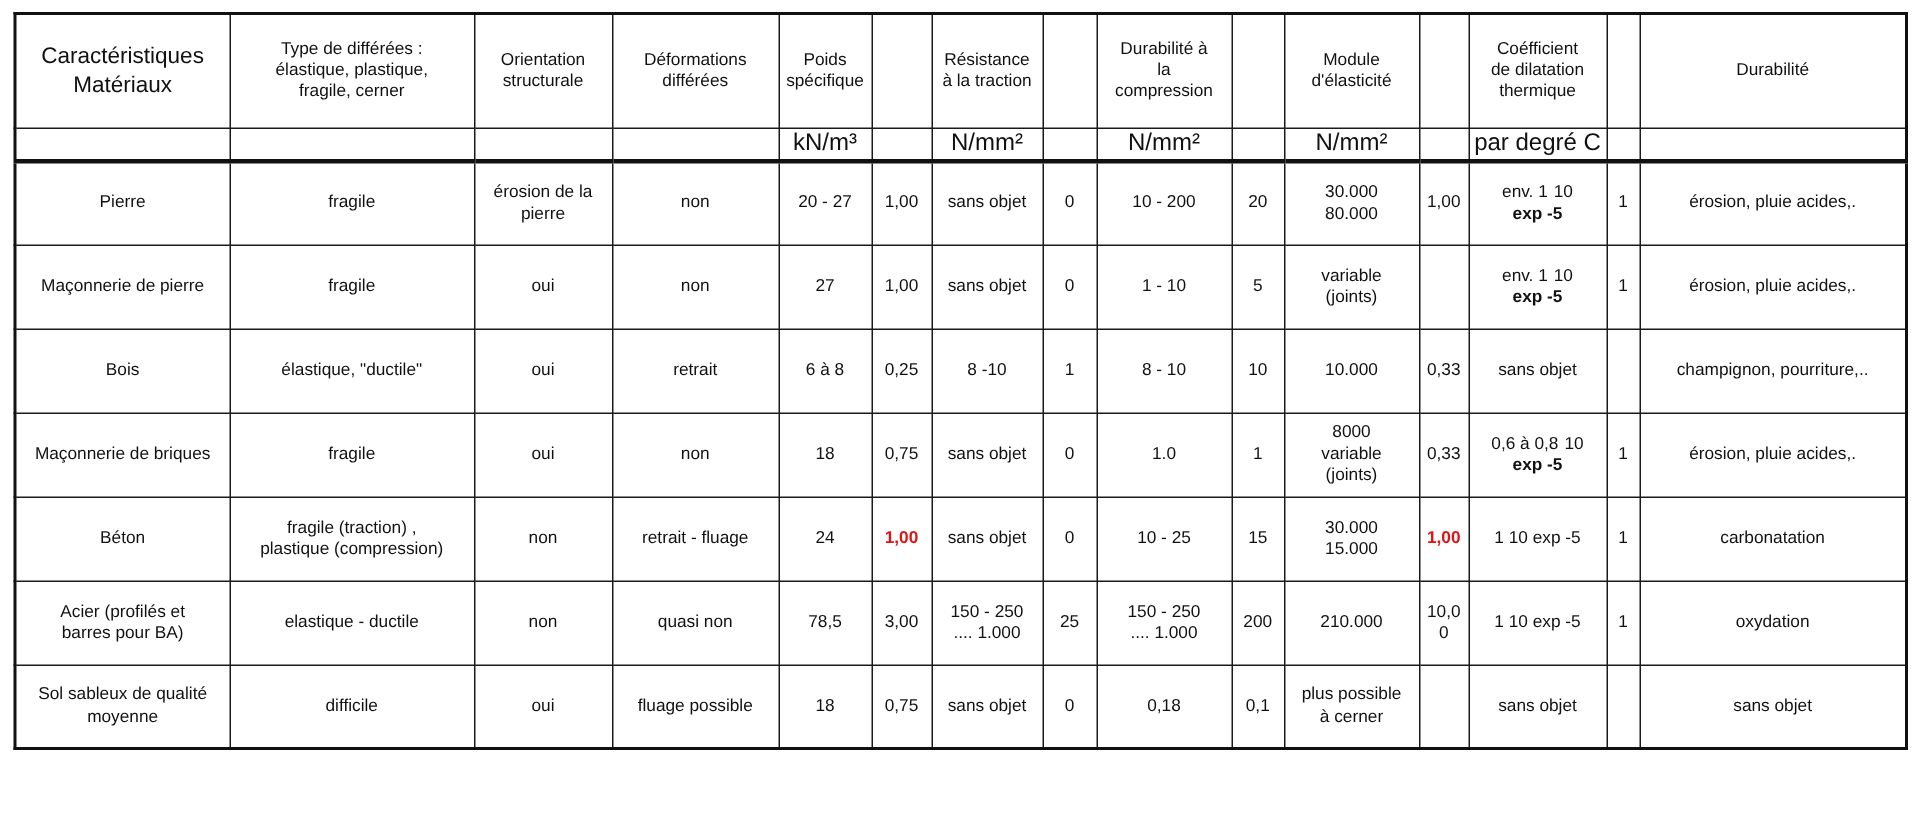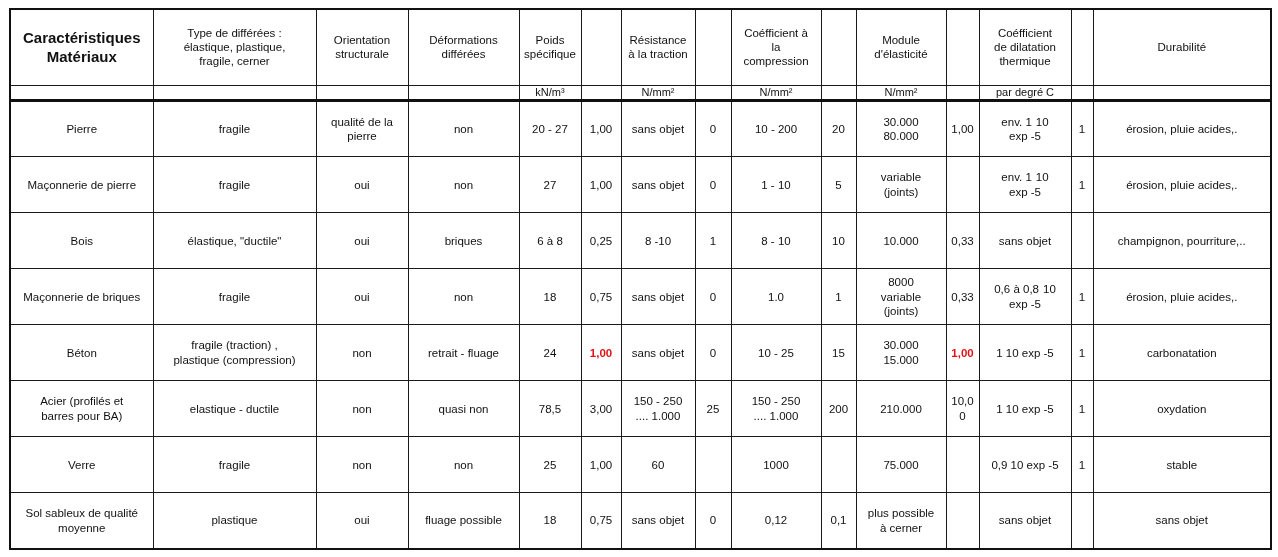--- a/index.html
+++ b/index.html
@@ -46,27 +46,27 @@
   }
   
   table.mat-table {
     border: 2px solid #111111;
   }
   tr.head-main td {
     height: 76px;
     font-size: 11.5px;
   }
   tr.head-main td.title-cell {
-    font-weight: bold;
+    font-weight: normal;
     font-size: 15px;
     line-height: 1.3;
   }
   tr.head-units td {
     height: 15px;
-    font-size: 11px;
+    font-size: 16px;
     border-bottom: 3px solid #111111;
     padding: 0 2px;
   }
   tr.data-row td {
     height: 56px;
   }
   td.red {
     color: #e8282a;
     font-weight: bold;
     font-size: 12px;
@@ -80,20 +80,21 @@
     text-align: center;
     white-space: normal;
   }
   .exp-top {
     display: flex;
     justify-content: center;
     gap: 4px;
   }
   .exp-bottom {
     display: block;
+    font-weight: bold;
   }
   .cellline { display: block; }
 </style>
 </head>
 <body>
 
 <div id="sheet">
   <table class="mat-table">
     <colgroup>
       <col style="width:143px">
@@ -135,21 +136,21 @@
           <span class="cellline">Poids</span>
           <span class="cellline">spécifique</span>
         </td>
         <td></td>
         <td>
           <span class="cellline">Résistance</span>
           <span class="cellline">à la traction</span>
         </td>
         <td></td>
         <td>
-          <span class="cellline">Coéfficient à</span>
+          <span class="cellline">Durabilité à</span>
           <span class="cellline">la</span>
           <span class="cellline">compression</span>
         </td>
         <td></td>
         <td>
           <span class="cellline">Module</span>
           <span class="cellline">d'élasticité</span>
         </td>
         <td></td>
         <td>
@@ -176,21 +177,21 @@
         <td>par degré C</td>
         <td></td>
         <td></td>
       </tr>
     </thead>
     <tbody id="table-body">
         <tr class="data-row">
           <td>Pierre</td>
           <td>fragile</td>
           <td>
-            <span class="cellline">qualité de la</span>
+            <span class="cellline">érosion de la</span>
             <span class="cellline">pierre</span>
           </td>
           <td>non</td>
           <td>20 - 27</td>
           <td class="red">1,00</td>
           <td>sans objet</td>
           <td class="red">0</td>
           <td>10 - 200</td>
           <td class="red">20</td>
           <td>
@@ -225,21 +226,21 @@
                 <span>env. 1</span>
                 <span>10</span>
               </div><div class="exp-bottom">exp -5</div></div></td>
           <td class="red">1</td>
           <td>érosion, pluie acides,.</td>
         </tr>
         <tr class="data-row">
           <td>Bois</td>
           <td>élastique, "ductile"</td>
           <td>oui</td>
-          <td>briques</td>
+          <td>retrait</td>
           <td>6 à 8</td>
           <td class="red">0,25</td>
           <td>8 -10</td>
           <td class="red">1</td>
           <td>8 - 10</td>
           <td class="red">10</td>
           <td>
             <span class="cellline">10.000</span>
           </td>
           <td class="red">0,33</td>
@@ -316,51 +317,32 @@
           <td class="red">200</td>
           <td>
             <span class="cellline">210.000</span>
           </td>
           <td class="red">10,00</td>
           <td>1 10 exp -5</td>
           <td class="red">1</td>
           <td>oxydation</td>
         </tr>
         <tr class="data-row">
-          <td>Verre</td>
-          <td>fragile</td>
-          <td>non</td>
-          <td>non</td>
-          <td>25</td>
-          <td class="red">1,00</td>
-          <td>60</td>
-          <td class="red"></td>
-          <td>1000</td>
-          <td class="red"></td>
-          <td>
-            <span class="cellline">75.000</span>
-          </td>
-          <td class="red"></td>
-          <td>0,9 10 exp -5</td>
-          <td class="red">1</td>
-          <td>stable</td>
-        </tr>
-        <tr class="data-row">
           <td>
             <span class="cellline">Sol sableux de qualité</span>
             <span class="cellline">moyenne</span>
           </td>
-          <td>plastique</td>
+          <td>difficile</td>
           <td>oui</td>
           <td>fluage possible</td>
           <td>18</td>
           <td class="red">0,75</td>
           <td>sans objet</td>
           <td class="red">0</td>
-          <td>0,12</td>
+          <td>0,18</td>
           <td class="red">0,1</td>
           <td>
             <span class="cellline">plus possible</span>
             <span class="cellline">à cerner</span>
           </td>
           <td class="red"></td>
           <td>sans objet</td>
           <td class="red"></td>
           <td>sans objet</td>
         </tr>

